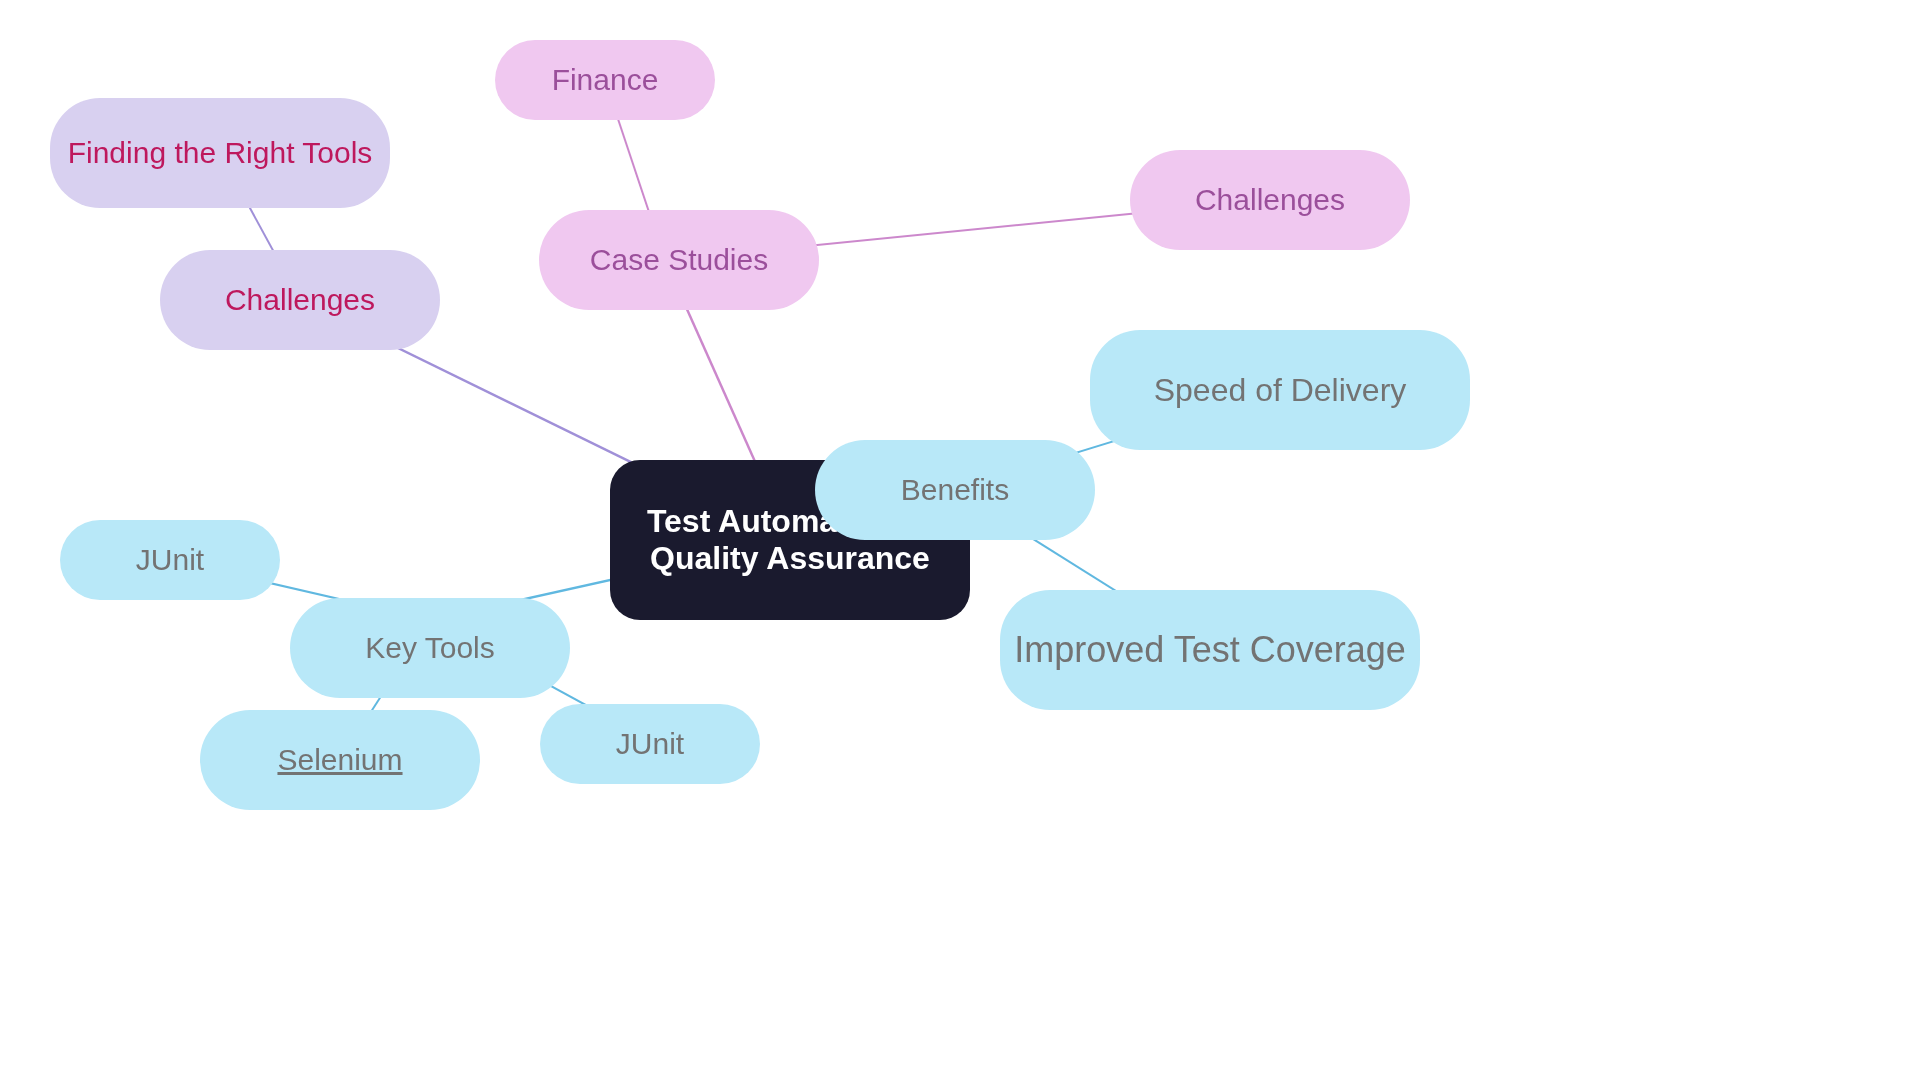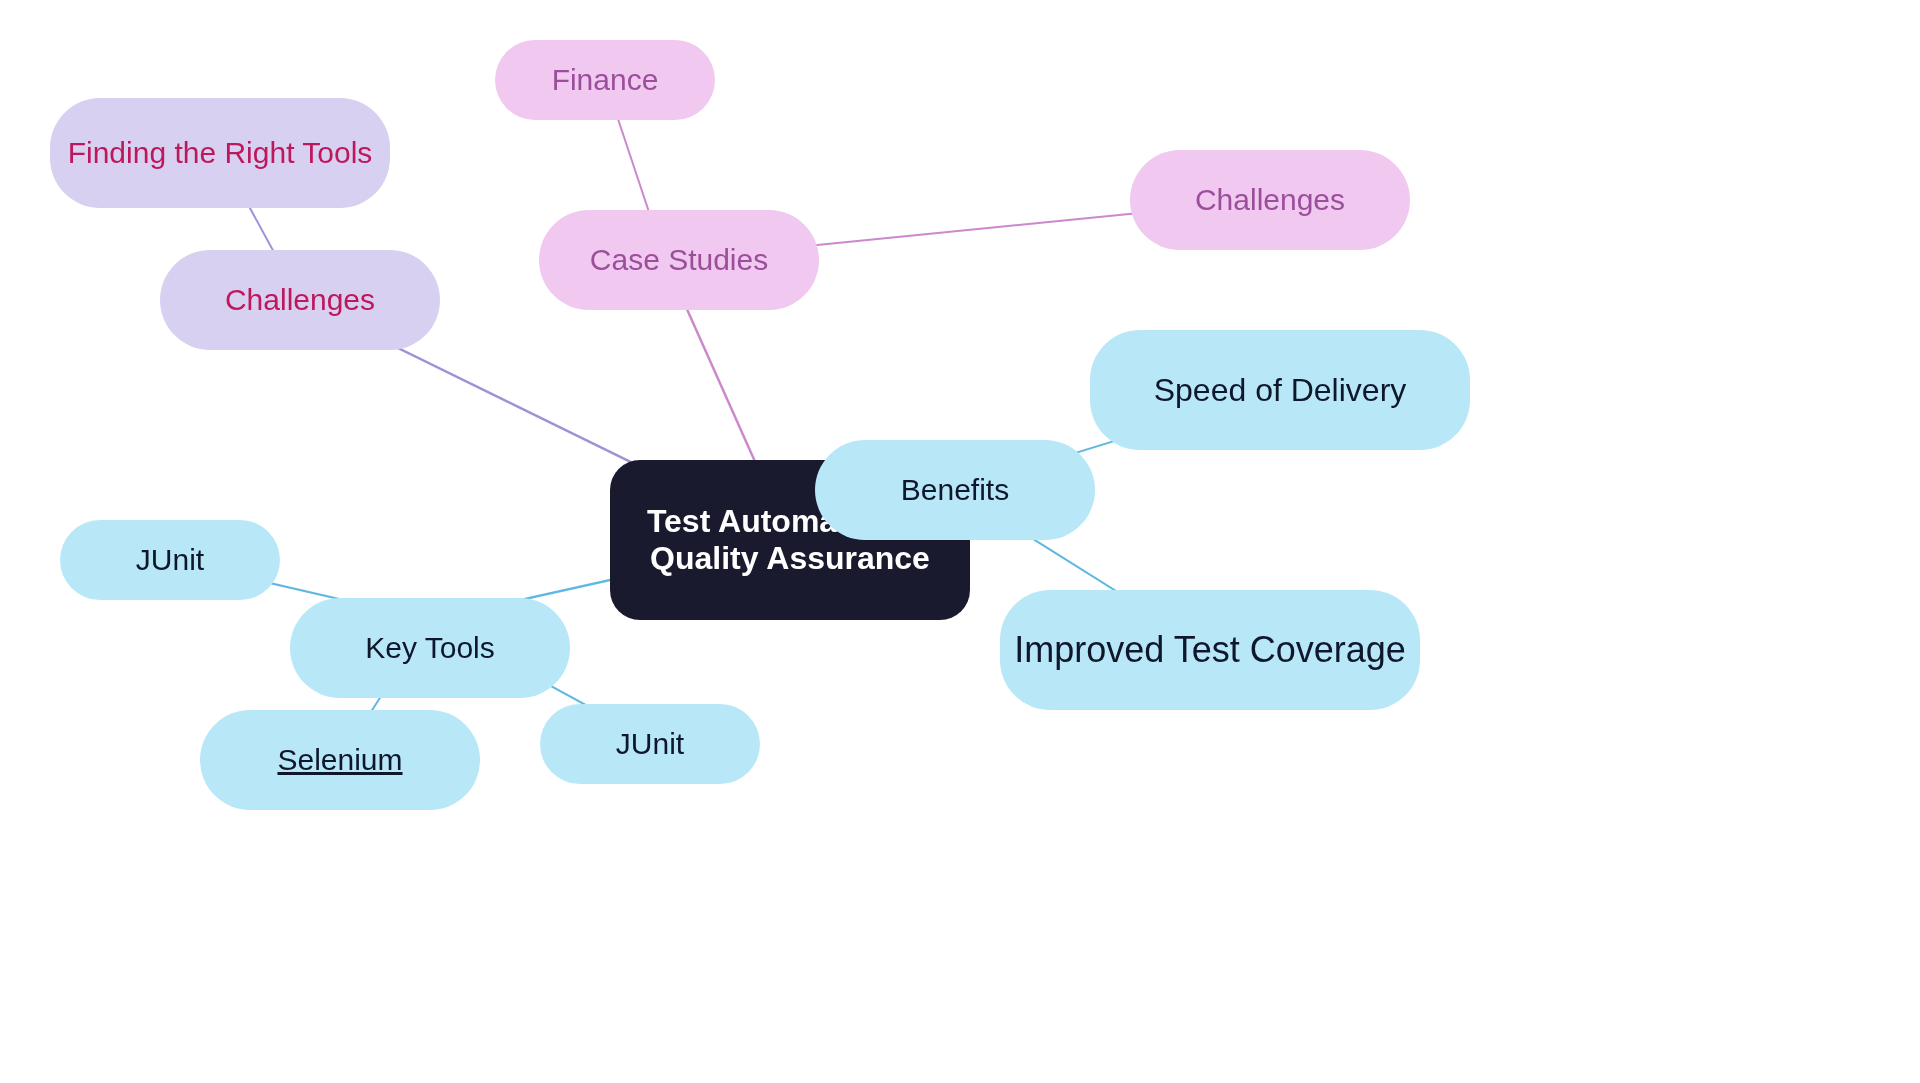--- a/index.html
+++ b/index.html
@@ -44,21 +44,21 @@
       color: #be185d;
       border: none;
     }
     .node-pink-light {
       background: #f0c8f0;
       color: #9b4f9b;
       border: none;
     }
     .node-blue-light {
       background: #b8e8f8;
-      color: #0f172a;
+      color: #737373;
       border: none;
     }
     .node-sm {
       width: 220px;
       height: 80px;
       font-size: 30px;
     }
     .node-md {
       width: 280px;
       height: 100px;

